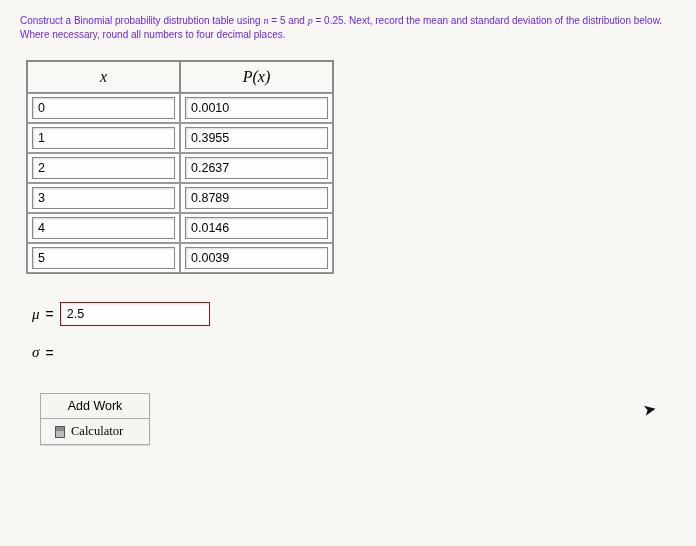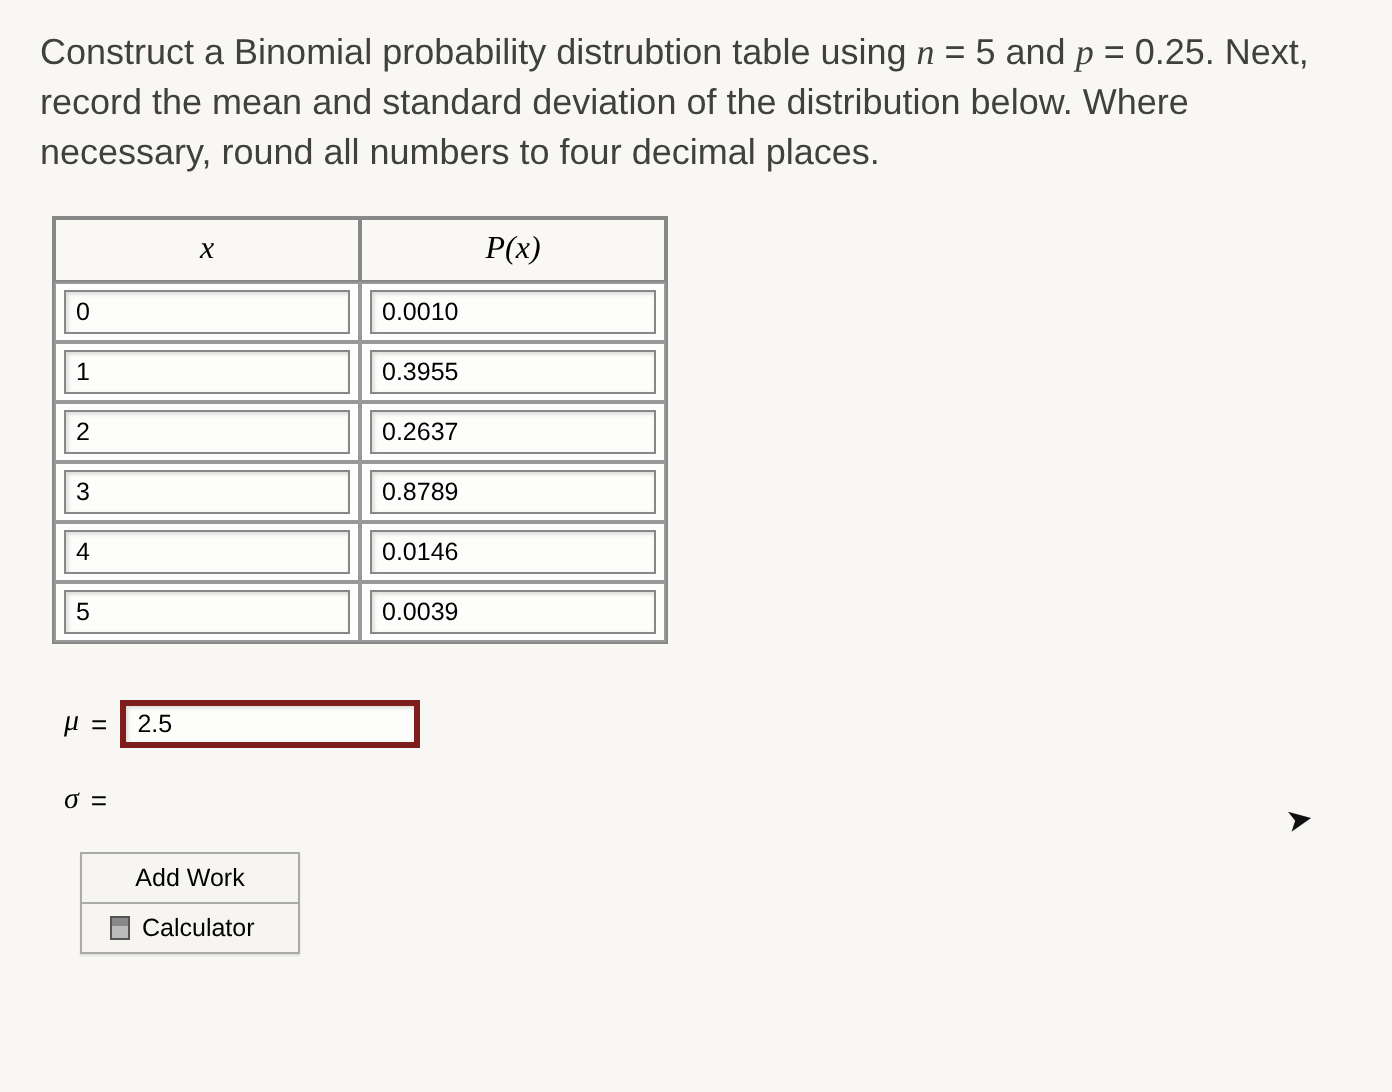--- a/index.html
+++ b/index.html
@@ -6,23 +6,23 @@
     body {
       width: 696px;
       height: 546px;
       background: #f8f7f4;
       font-family: Arial, sans-serif;
       padding: 14px 20px 0 20px;
       position: relative;
       overflow: hidden;
     }
     .prompt {
-      font-size: 18px;
+      font-size: 10px;
       line-height: 1.4;
-      color: #404040;
+      color: #6d28d9;
       margin-bottom: 18px;
     }
     .mathit { font-style: italic; font-family: 'Times New Roman', serif; }
     table.ptable {
       border-collapse: separate;
       border-spacing: 0;
       border: 1px solid #888;
       background: #fdfdfb;
       width: 308px;
       margin-left: 6px;
@@ -60,28 +60,28 @@
       align-items: center;
       gap: 6px;
     }
     .stat-row + .stat-row { margin-top: 18px; }
     .greek { font-family: 'Times New Roman', serif; font-style: italic; font-size: 15px; }
     .stat-input {
       width: 150px;
       height: 24px;
       font-size: 12.5px;
       padding: 2px 6px;
-      border: 3px solid #7f1d1d;
+      border: 1px solid #7f1d1d;
       background: #fdfdfb;
       box-shadow: inset 1px 1px 2px rgba(0,0,0,0.15);
       font-family: Arial, sans-serif;
     }
     .btn-row {
       margin-left: 20px;
-      margin-top: 17px;
+      margin-top: 32px;
       display: flex;
       flex-direction: column;
       gap: 0;
       width: 110px;
     }
     .btn {
       border: 1px solid #aaa;
       background: #f6f5f1;
       font-size: 12.5px;
       padding: 5px 10px;
@@ -90,20 +90,21 @@
       font-family: Arial, sans-serif;
       text-align: center;
     }
     #btn-calc {
       border-top: none;
       display: flex;
       align-items: center;
       gap: 6px;
       justify-content: flex-start;
       padding-left: 14px;
+      font-family: Liberation Serif, serif;
     }
     .calc-icon {
       width: 10px;
       height: 12px;
       display: inline-block;
       background: linear-gradient(#888 0 40%, #bbb 40% 100%);
       border: 1px solid #555;
     }
     .cursor {
       position: absolute;

